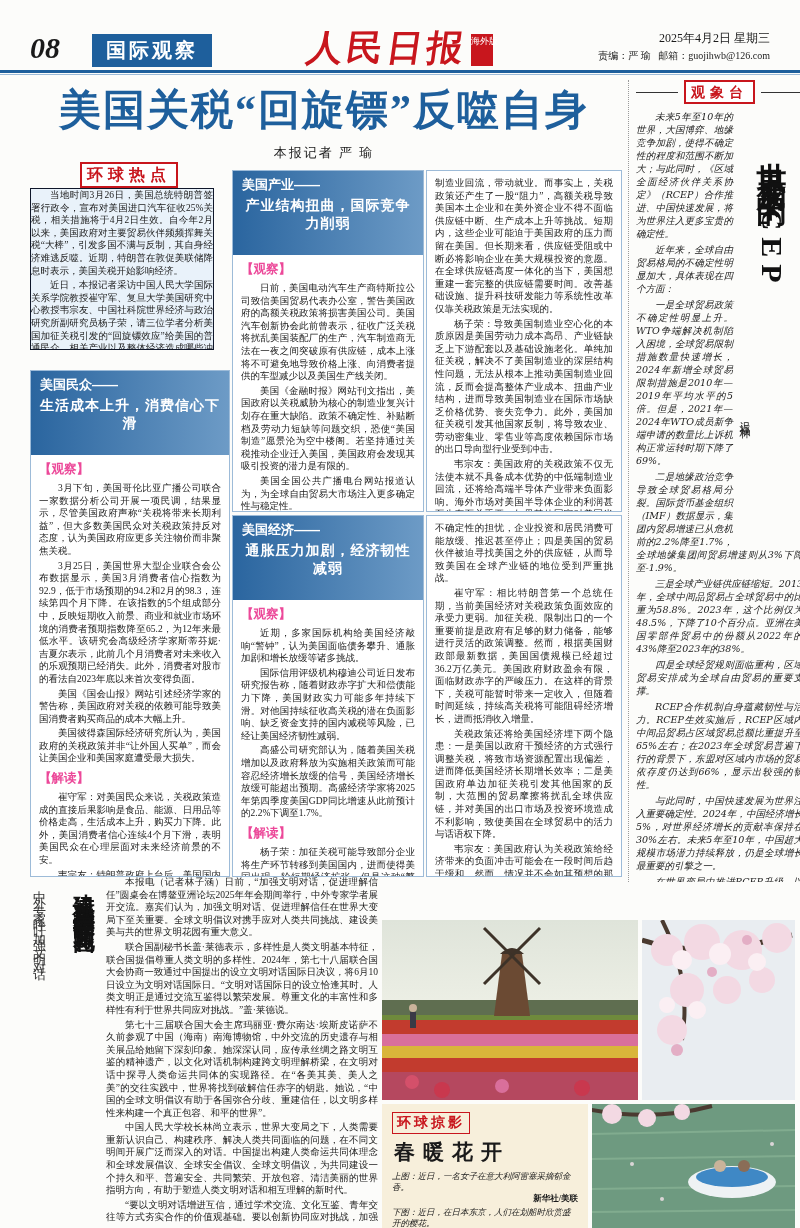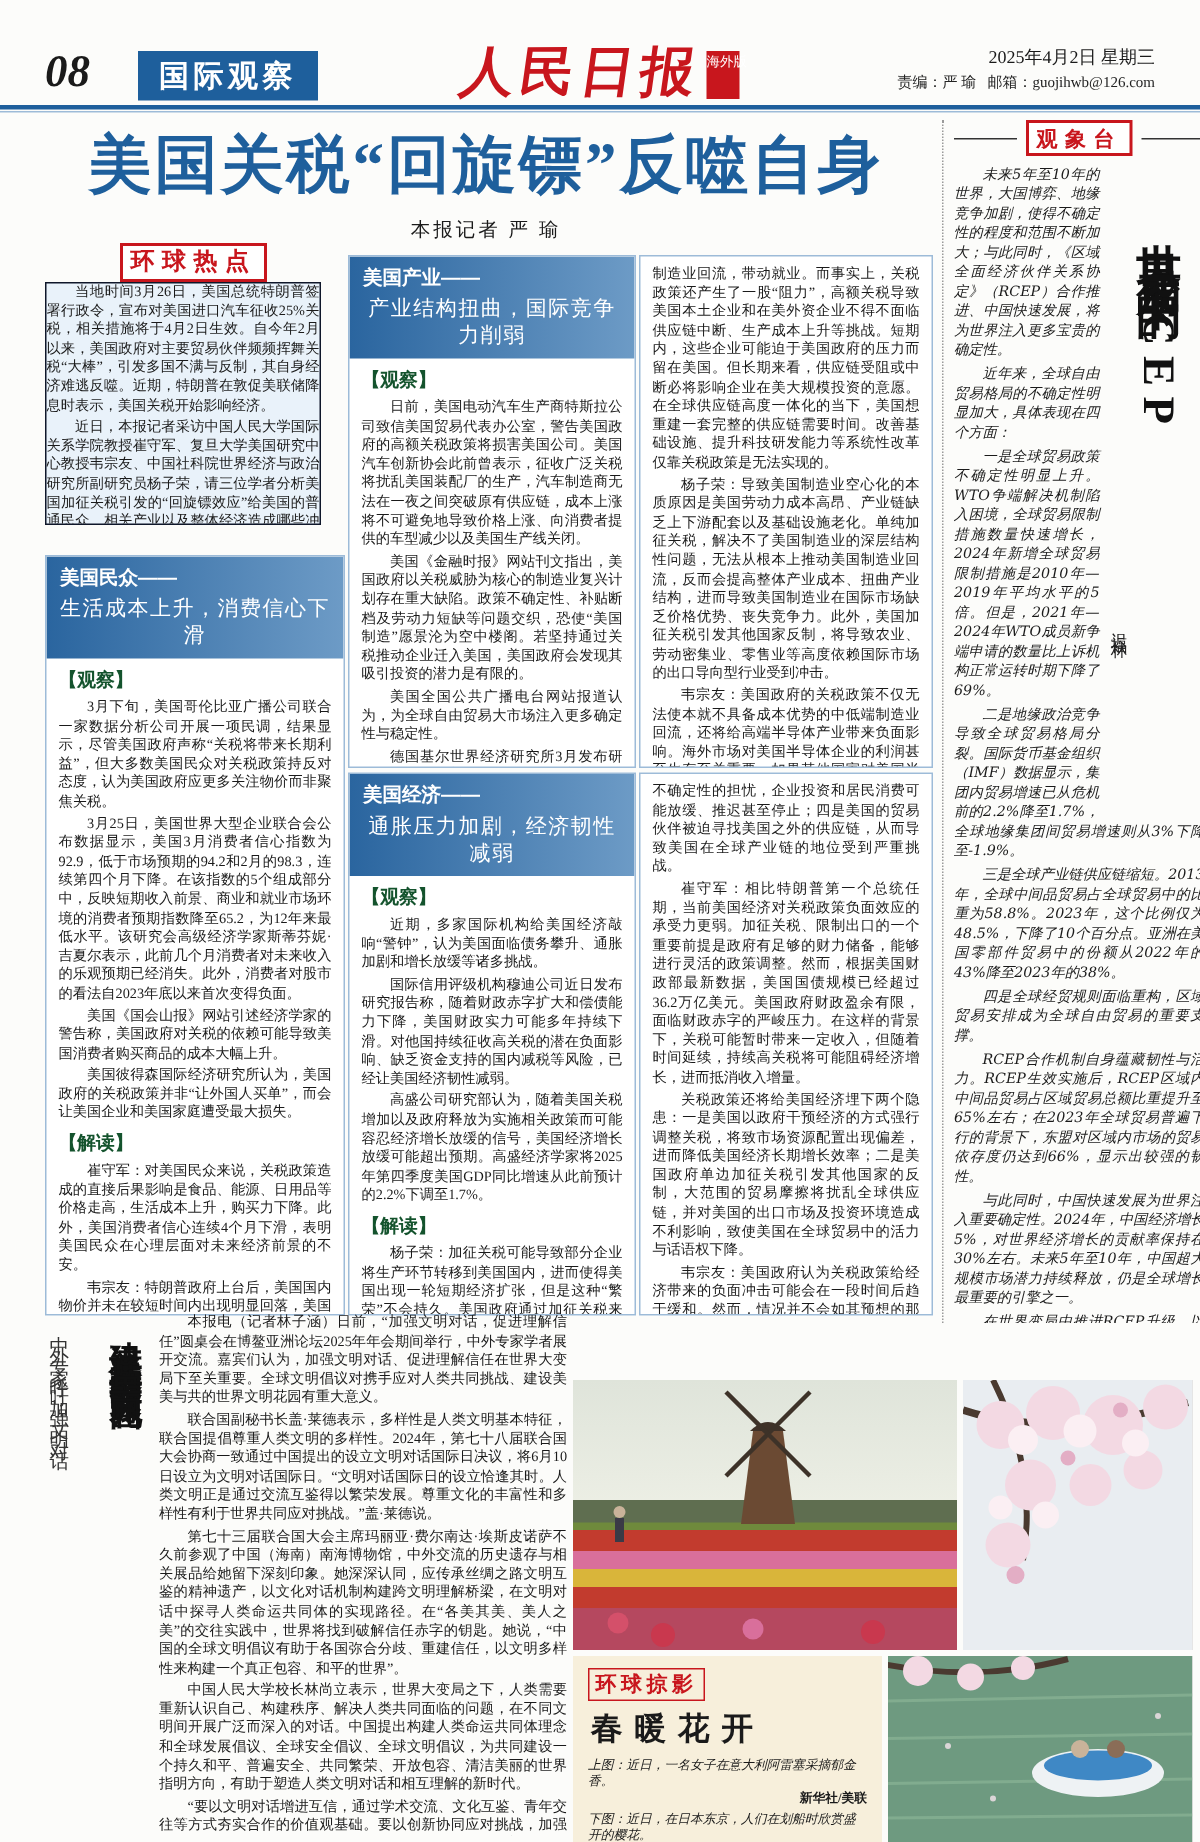--- a/index.html
+++ b/index.html
@@ -33,25 +33,25 @@
              font-weight:bold;font-size:16px;line-height:18px;padding:2px 5px;letter-spacing:5px;
              font-family:"Liberation Sans",sans-serif;}
   .hot-label-wrap{position:absolute;left:30px;top:162px;width:198px;text-align:center;}
 
   
   .intro-box{position:absolute;left:30px;top:188px;width:182px;height:160px;background:#e9f2fa;
              border:1px solid #0f172a;padding:0;overflow:hidden;font-family:Liberation Serif, serif;}
 
   
   .news-box{position:absolute;border:1px solid #9dbbd8;background:#fff;padding:6px 8px;overflow:hidden;}
-  .box-header{background:linear-gradient(90deg,#2a659f,#6d9bc6);color:#fff;margin:-6px -8px 6px -8px;padding:5px 9px 6px 9px;}
+  .box-header{background:linear-gradient(90deg,#2a659f,#6d9bc6);color:#fff;margin:-6px -8px 6px -8px;padding:5px 9px 22px 9px;}
   .box-header .t1{font-weight:bold;font-size:13px;font-family:"Liberation Sans",sans-serif;}
-  .box-header .t2{font-weight:normal;font-size:14px;text-align:center;letter-spacing:1px;margin-top:3px;
+  .box-header .t2{font-weight:bold;font-size:14px;text-align:center;letter-spacing:1px;margin-top:3px;
                   font-family:"Liberation Sans",sans-serif;}
-  .obs-label{color:#14532d;font-weight:bold;font-size:12.5px;margin:5px 0 4px 0;font-family:"Liberation Sans",sans-serif;}
+  .obs-label{color:#ec4899;font-weight:bold;font-size:12.5px;margin:5px 0 4px 0;font-family:"Liberation Sans",sans-serif;}
   .para{font-size:9.5px;line-height:12.6px;text-align:justify;text-indent:2em;margin:0 0 2px 0;}
 
   
   .rcep-col{position:absolute;left:628px;top:80px;width:167px;height:802px;border-left:1px dotted #9a9a9a;padding-left:7px;overflow:hidden;}
   .rcep-label-row{display:flex;align-items:center;gap:6px;margin-bottom:6px;}
   .rcep-label-row .rule{flex:1;height:1px;background:#333;}
   .rcep-title-block{float:right;width:64px;height:430px;margin:2px 0 4px 6px;position:relative;}
   .rcep-vtitle{writing-mode:vertical-rl;font-size:30px;font-weight:bold;letter-spacing:7px;
                font-family:"Liberation Serif",serif;color:#111;margin:26px auto 0 auto;height:400px;}
   .rcep-author{position:absolute;left:-2px;top:300px;writing-mode:vertical-rl;font-size:11px;letter-spacing:3px;color:#222;}

